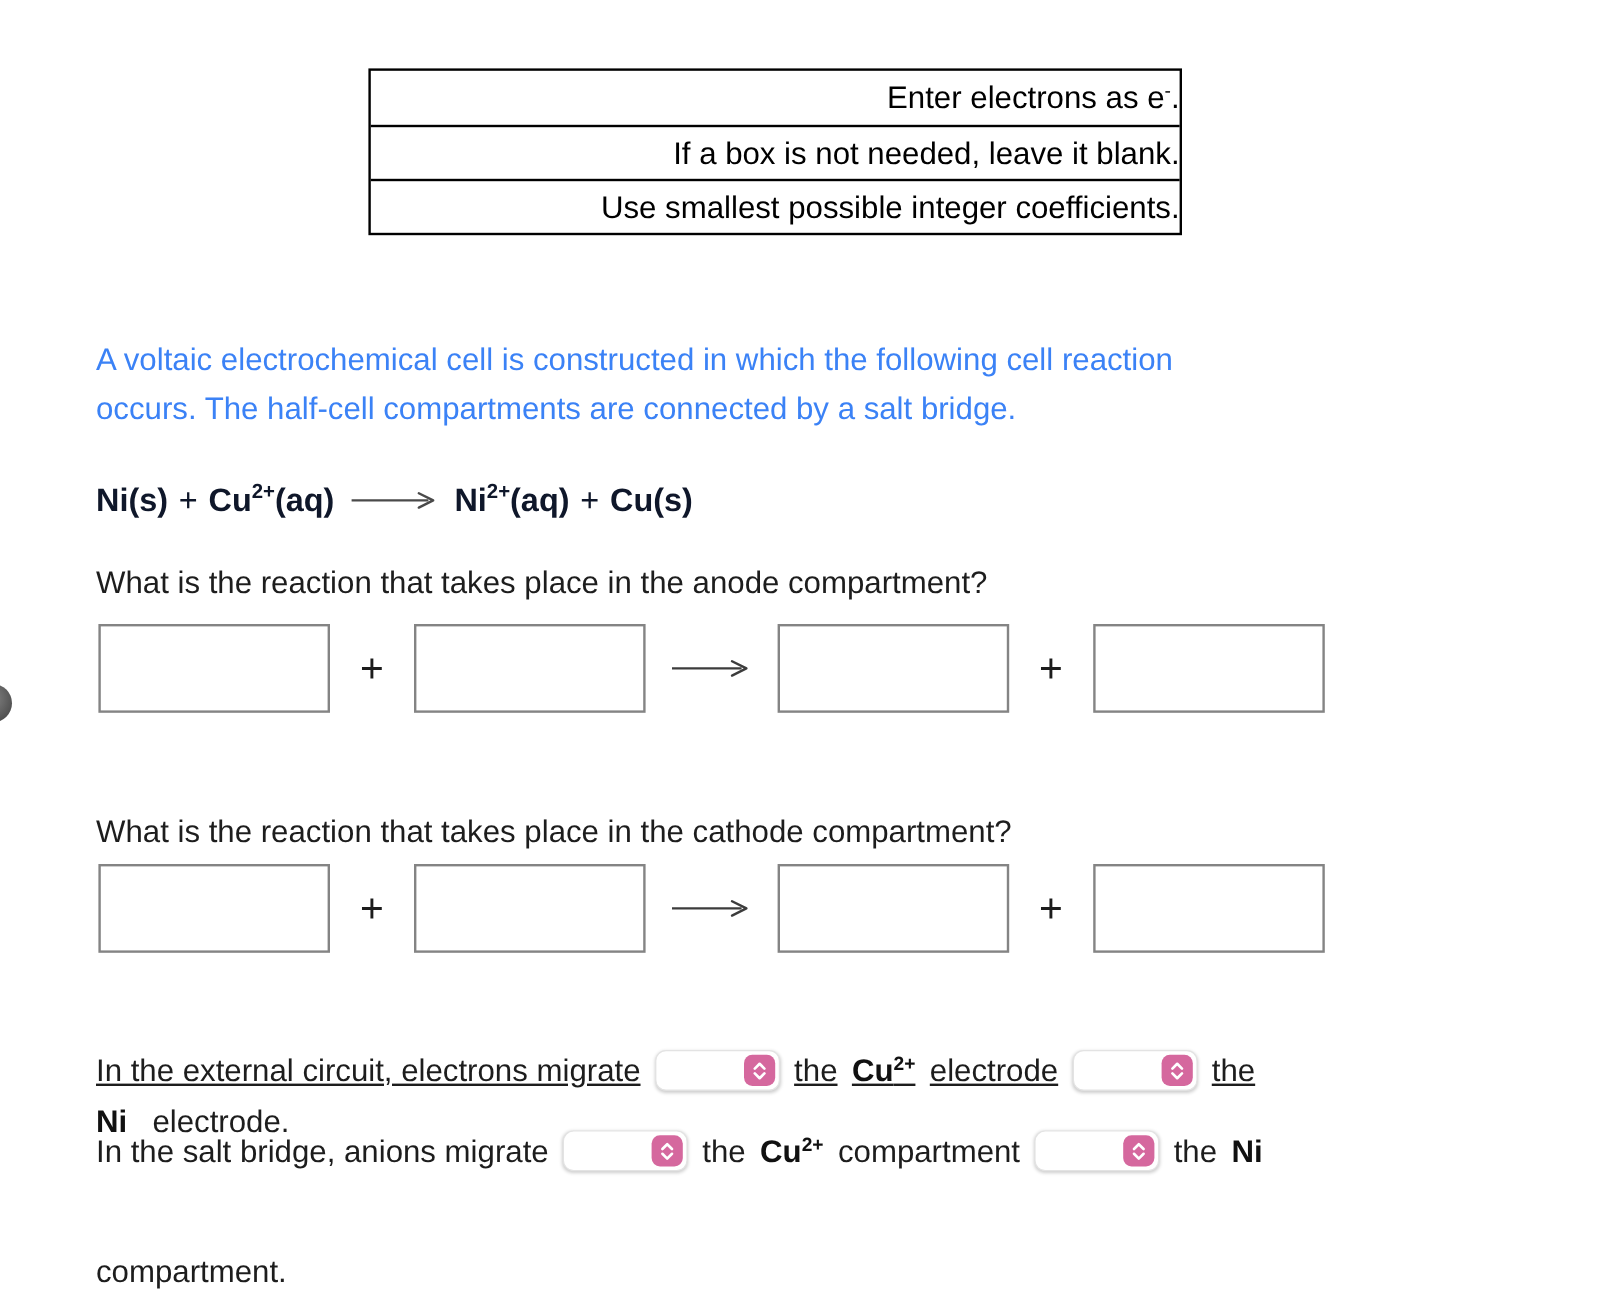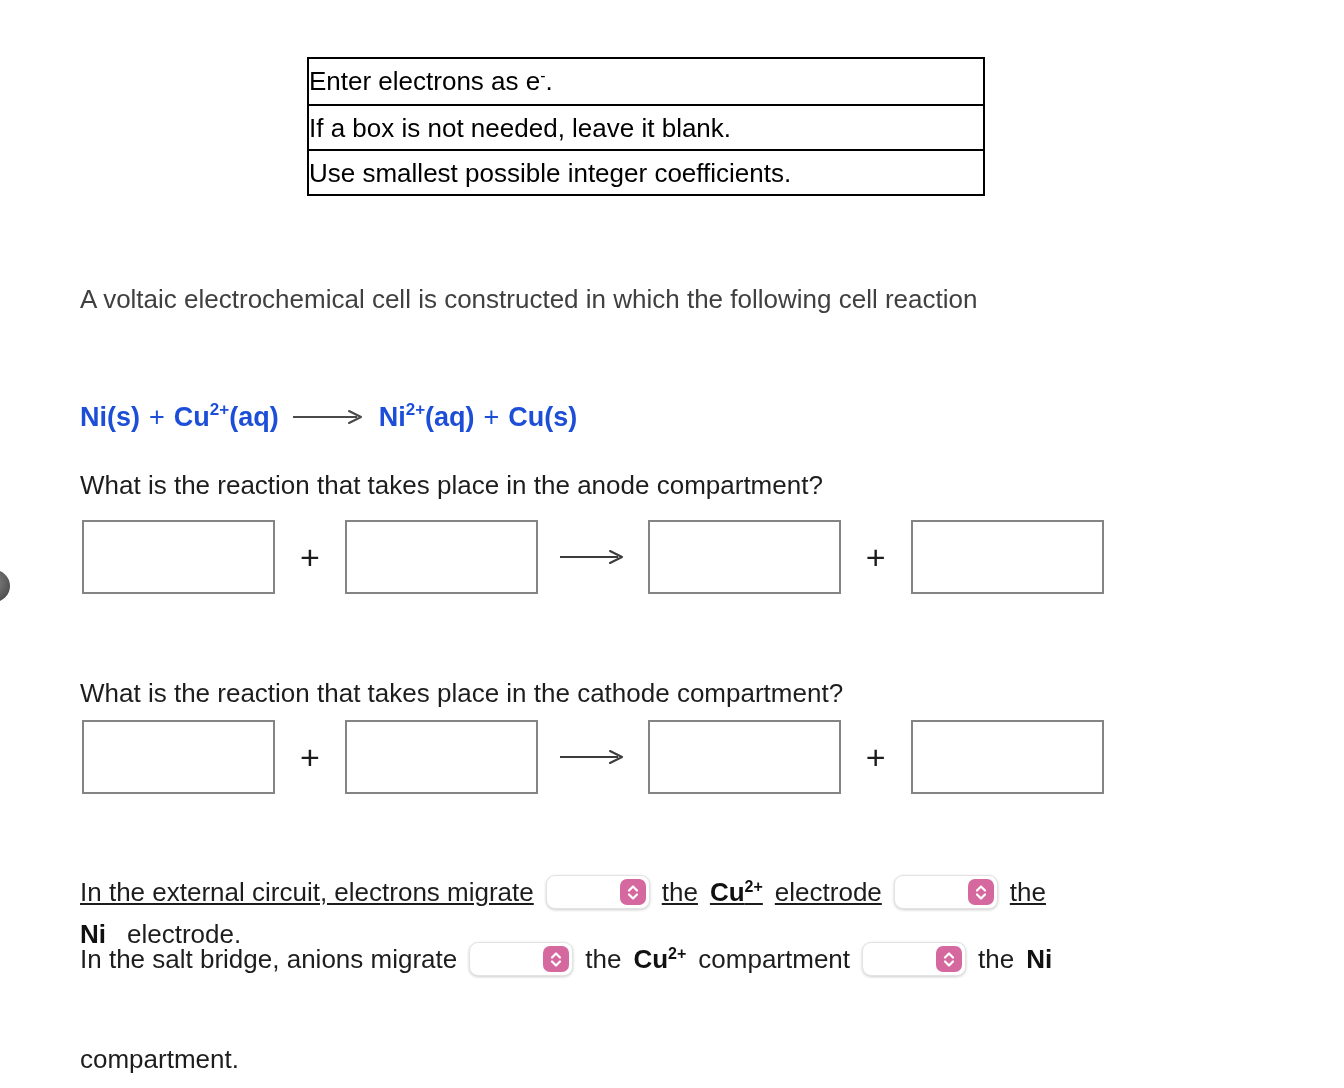--- a/index.html
+++ b/index.html
@@ -20,46 +20,46 @@
   .instructions {
     position: absolute;
     left: 307px; top: 57px;
     width: 678px;
     border: 2px solid #000;
     background: #fff;
   }
   .instructions .row {
     height: 45px;
     line-height: 45px;
-    text-align: left;
+    text-align: right;
     font-size: 26px;
     color: #000;
   }
   .instructions .row + .row { border-top: 2px solid #000; }
   .instructions sup {
     font-size: 16px; position: relative; top: -9px; vertical-align: baseline;
   }
 
   
   .intro {
     position: absolute;
     left: 80px; top: 279px;
     font-size: 26px;
     line-height: 41px;
-    color: #404040;
+    color: #3b82f6;
   }
 
   
   .equation {
     position: absolute;
     left: 80px; top: 394px;
     display: flex;
     align-items: center;
     font-size: 27px;
-    color: #1d4ed8;
+    color: #0f172a;
     height: 46px;
   }
   .eq-term { font-weight: 700; white-space: nowrap; }
   .eq-sup { font-weight: 700; font-size: 17px; position: relative; top: -11px; vertical-align: baseline; }
   .eq-plus { margin: 0 9px; font-weight: 400; }
   .eq-arrow { margin: 0 12px; display: block; }
 
   
   .question {
     position: absolute;
@@ -159,20 +159,21 @@
 <div class="page">
 
   <div class="instructions">
     <div class="row"><span>Enter electrons as e</span><sup>-</sup><span>.</span></div>
     <div class="row">If a box is not needed, leave it blank.</div>
     <div class="row">Use smallest possible integer coefficients.</div>
   </div>
 
   <div class="intro">
     <div>A voltaic electrochemical cell is constructed in which the following cell reaction</div>
+    <div>occurs. The half-cell compartments are connected by a salt bridge.</div>
   </div>
 
   <div class="equation">
     <span class="eq-term">Ni(s)</span>
     <span class="eq-plus">+</span>
     <span class="eq-term"><span>Cu</span><sup class="eq-sup">2+</sup><span>(aq)</span></span>
     <svg class="eq-arrow" width="76" height="16" viewBox="0 0 76 16">
         <line x1="2" y1="8" x2="66" y2="8" stroke="#4a4a4a" stroke-width="2"></line>
         <path d="M58 2 L70 8 L58 14" fill="none" stroke="#4a4a4a" stroke-width="2" stroke-linecap="round" stroke-linejoin="round"></path>
       </svg>

